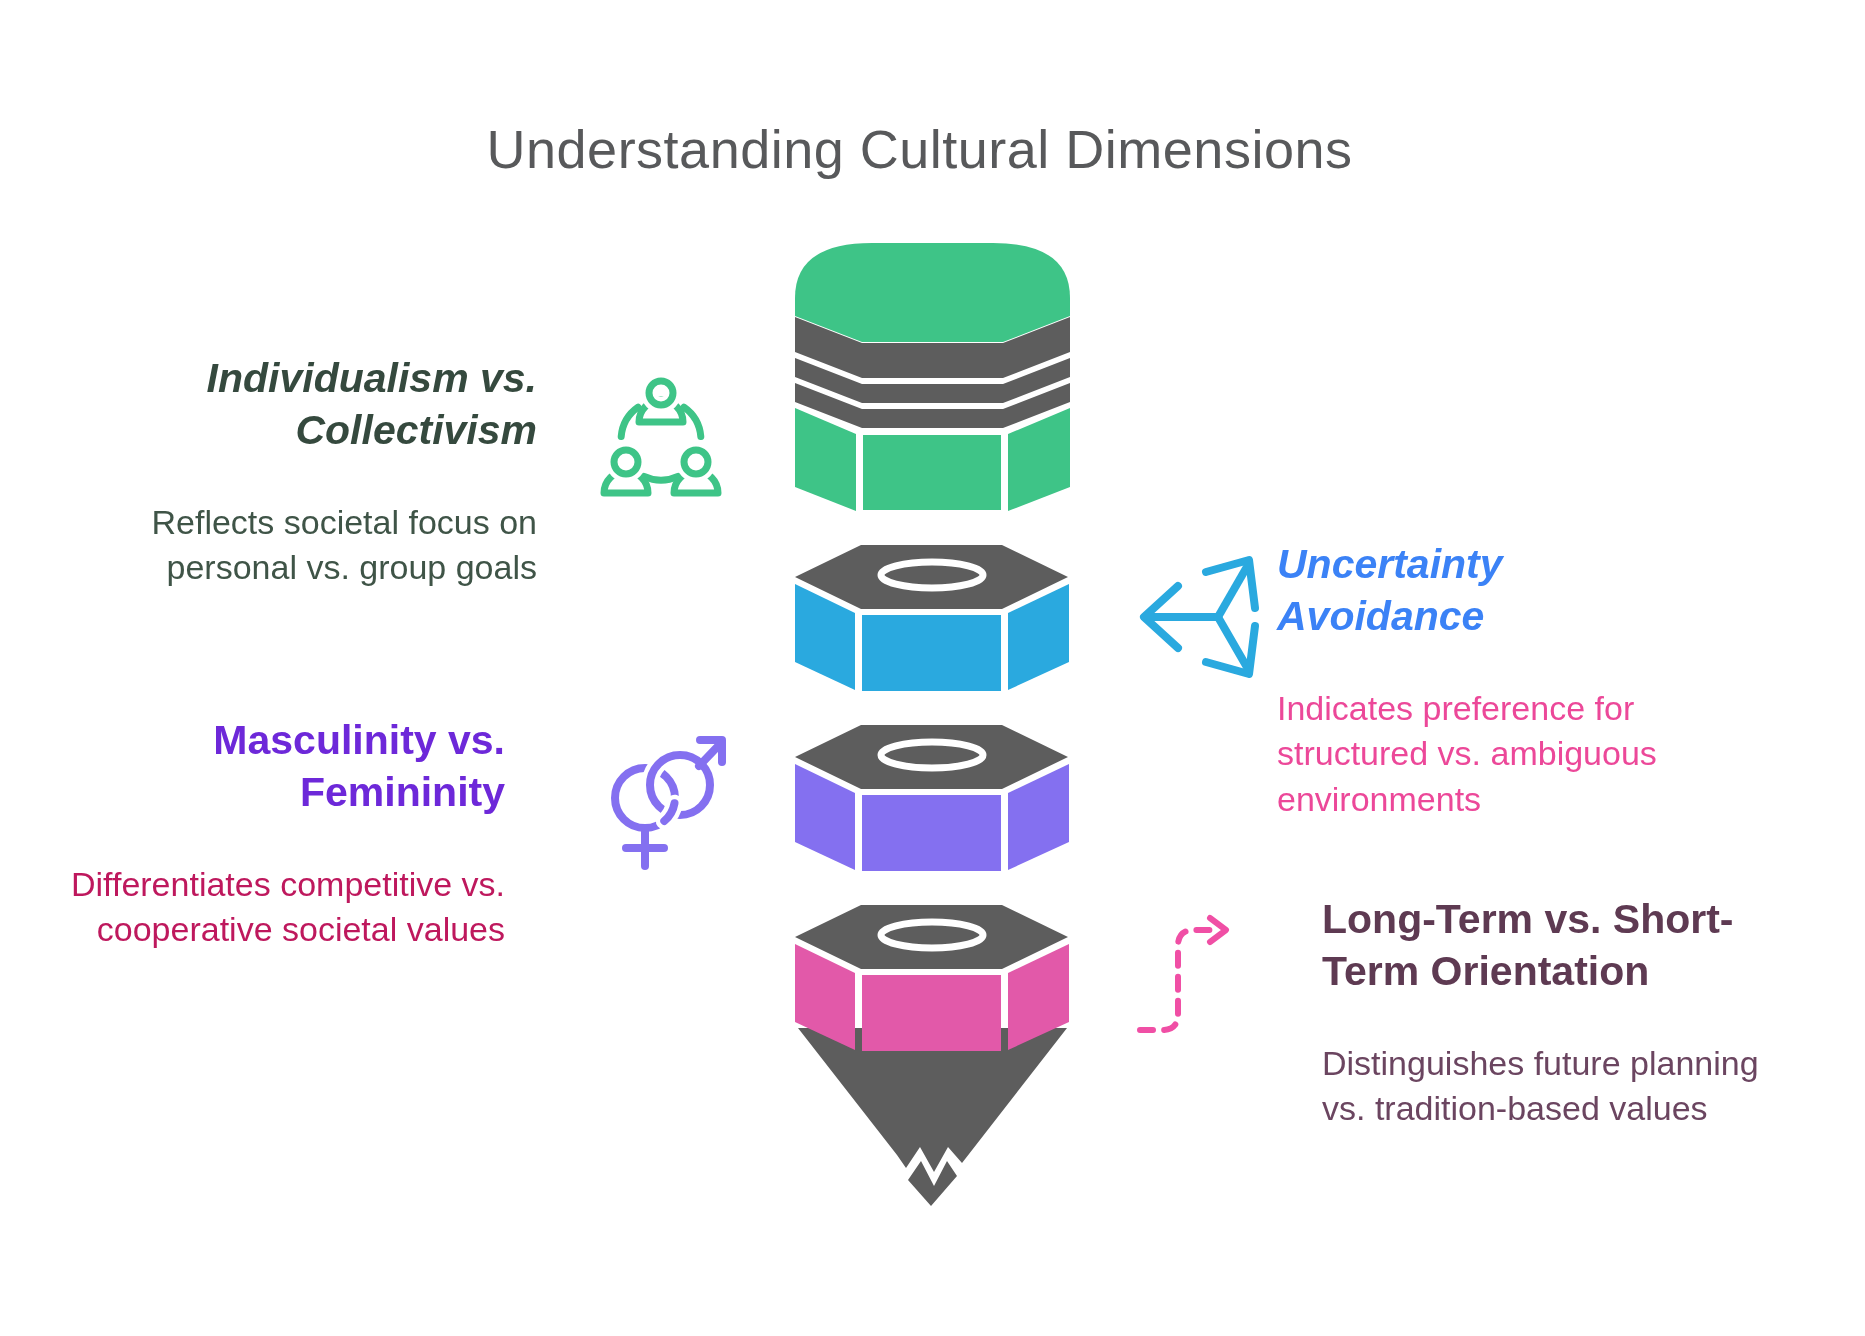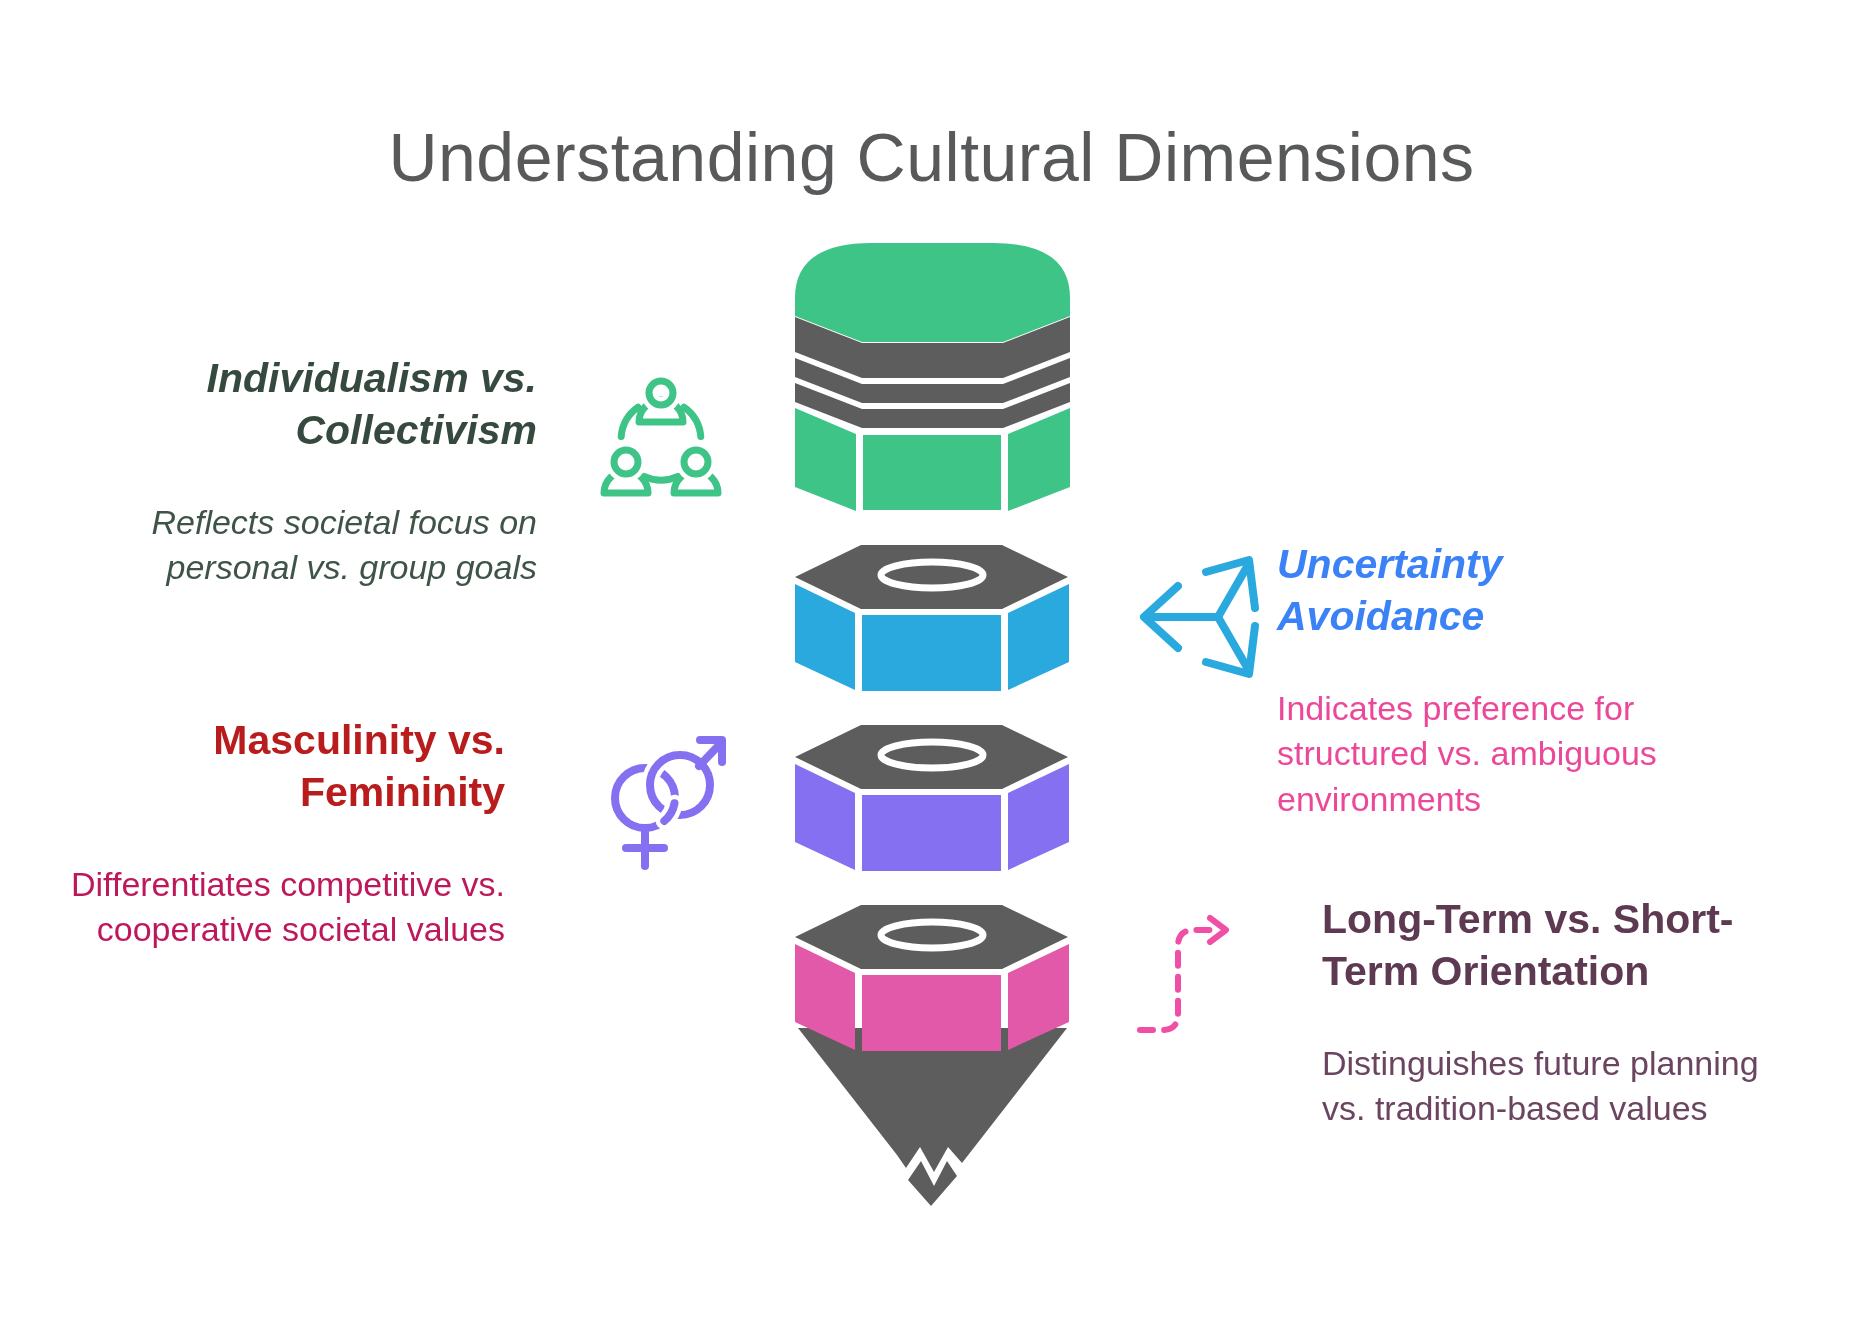--- a/index.html
+++ b/index.html
@@ -1,22 +1,22 @@
 <!DOCTYPE html>
 <html><head>
 <meta charset="utf-8">
 <style>
   html,body{margin:0;padding:0;}
   body{
     width:1865px;height:1336px;position:relative;background:#ffffff;overflow:hidden;
     font-family:"Liberation Sans","DejaVu Sans",sans-serif;
   }
   .title{
-    position:absolute;top:118px;left:16px;width:1831px;text-align:center;
-    font-size:68px;font-weight:400;letter-spacing:0.5px;
+    position:absolute;top:118px;left:4px;width:1831px;text-align:center;
+    font-size:54px;font-weight:400;letter-spacing:0.5px;
   }
   .pencil-svg{position:absolute;left:780px;top:225px;}
   .icon-svg{position:absolute;}
   .dim-block{position:absolute;}
   .dim-block h2{
     margin:0;font-size:41px;font-weight:bold;line-height:1.27;white-space:pre-line;
   }
   .dim-block p{
     margin:44px 0 0 0;font-size:34px;font-weight:400;line-height:1.33;white-space:pre-line;
   }
@@ -66,21 +66,21 @@
     <ellipse cx="932" cy="935" rx="51" ry="13" fill="none" stroke="#ffffff" stroke-width="7"></ellipse>
     <path d="M795 944 L855 973 L855 1050 L795 1022 Z" fill="#E259A9"></path>
     <path d="M862 975 L1001 975 L1001 1051 L862 1051 Z" fill="#E259A9"></path>
     <path d="M1008 973 L1069 944 L1069 1022 L1008 1050 Z" fill="#E259A9"></path>
   </g>
 </svg>
 
 <div class="dim-block align-right" style="top:352px; right:1328px;">
   <h2 style="color: rgb(53, 73, 62); font-style: italic;">Individualism vs.
 Collectivism</h2>
-  <p style="color: rgb(63, 84, 71); font-style: italic;">Reflects societal focus on
+  <p style="color: rgb(63, 84, 71);">Reflects societal focus on
 personal vs. group goals</p>
 </div>
 
 <svg class="icon-svg" style="left:595px; top:362px;" width="140" height="150" viewBox="0 0 140 150" fill="none" stroke-linecap="round" stroke-linejoin="round">
   <g stroke-width="7" stroke="#3EC487">
     <path d="M26.2 74.5 A40 40 0 0 1 43.1 45.2"></path>
     <path d="M88.9 45.2 A40 40 0 0 1 105.8 74.5"></path>
     <path d="M82.9 114.3 A40 40 0 0 1 49.1 114.3"></path>
   </g>
 
@@ -110,21 +110,21 @@
 
 <div class="dim-block align-left" style="top:538px; left:1277px;">
   <h2 style="color: #3b82f6; font-style: italic;">Uncertainty
 Avoidance</h2>
   <p style="color: #ec4899;">Indicates preference for
 structured vs. ambiguous
 environments</p>
 </div>
 
 <div class="dim-block align-right" style="top:714px; right:1360px;">
-  <h2 style="color: #b91c1c;">Masculinity vs.
+  <h2 style="color: #6d28d9;">Masculinity vs.
 Femininity</h2>
   <p style="color: #be185d;">Differentiates competitive vs.
 cooperative societal values</p>
 </div>
 
 <svg class="icon-svg" style="left:602px; top:732px;" width="130" height="140" viewBox="0 0 130 140" fill="none" stroke-linecap="round" stroke-linejoin="round">
   <circle cx="43" cy="66" r="30" stroke-width="8" stroke="#8470F0"></circle>
   <circle cx="78" cy="53" r="30" stroke="#ffffff" stroke-width="17"></circle>
   <circle cx="78" cy="53" r="30" stroke-width="8" stroke="#8470F0"></circle>
   <path d="M72.5 71.2 A30 30 0 0 1 62.3 89" stroke="#ffffff" stroke-width="17"></path>

